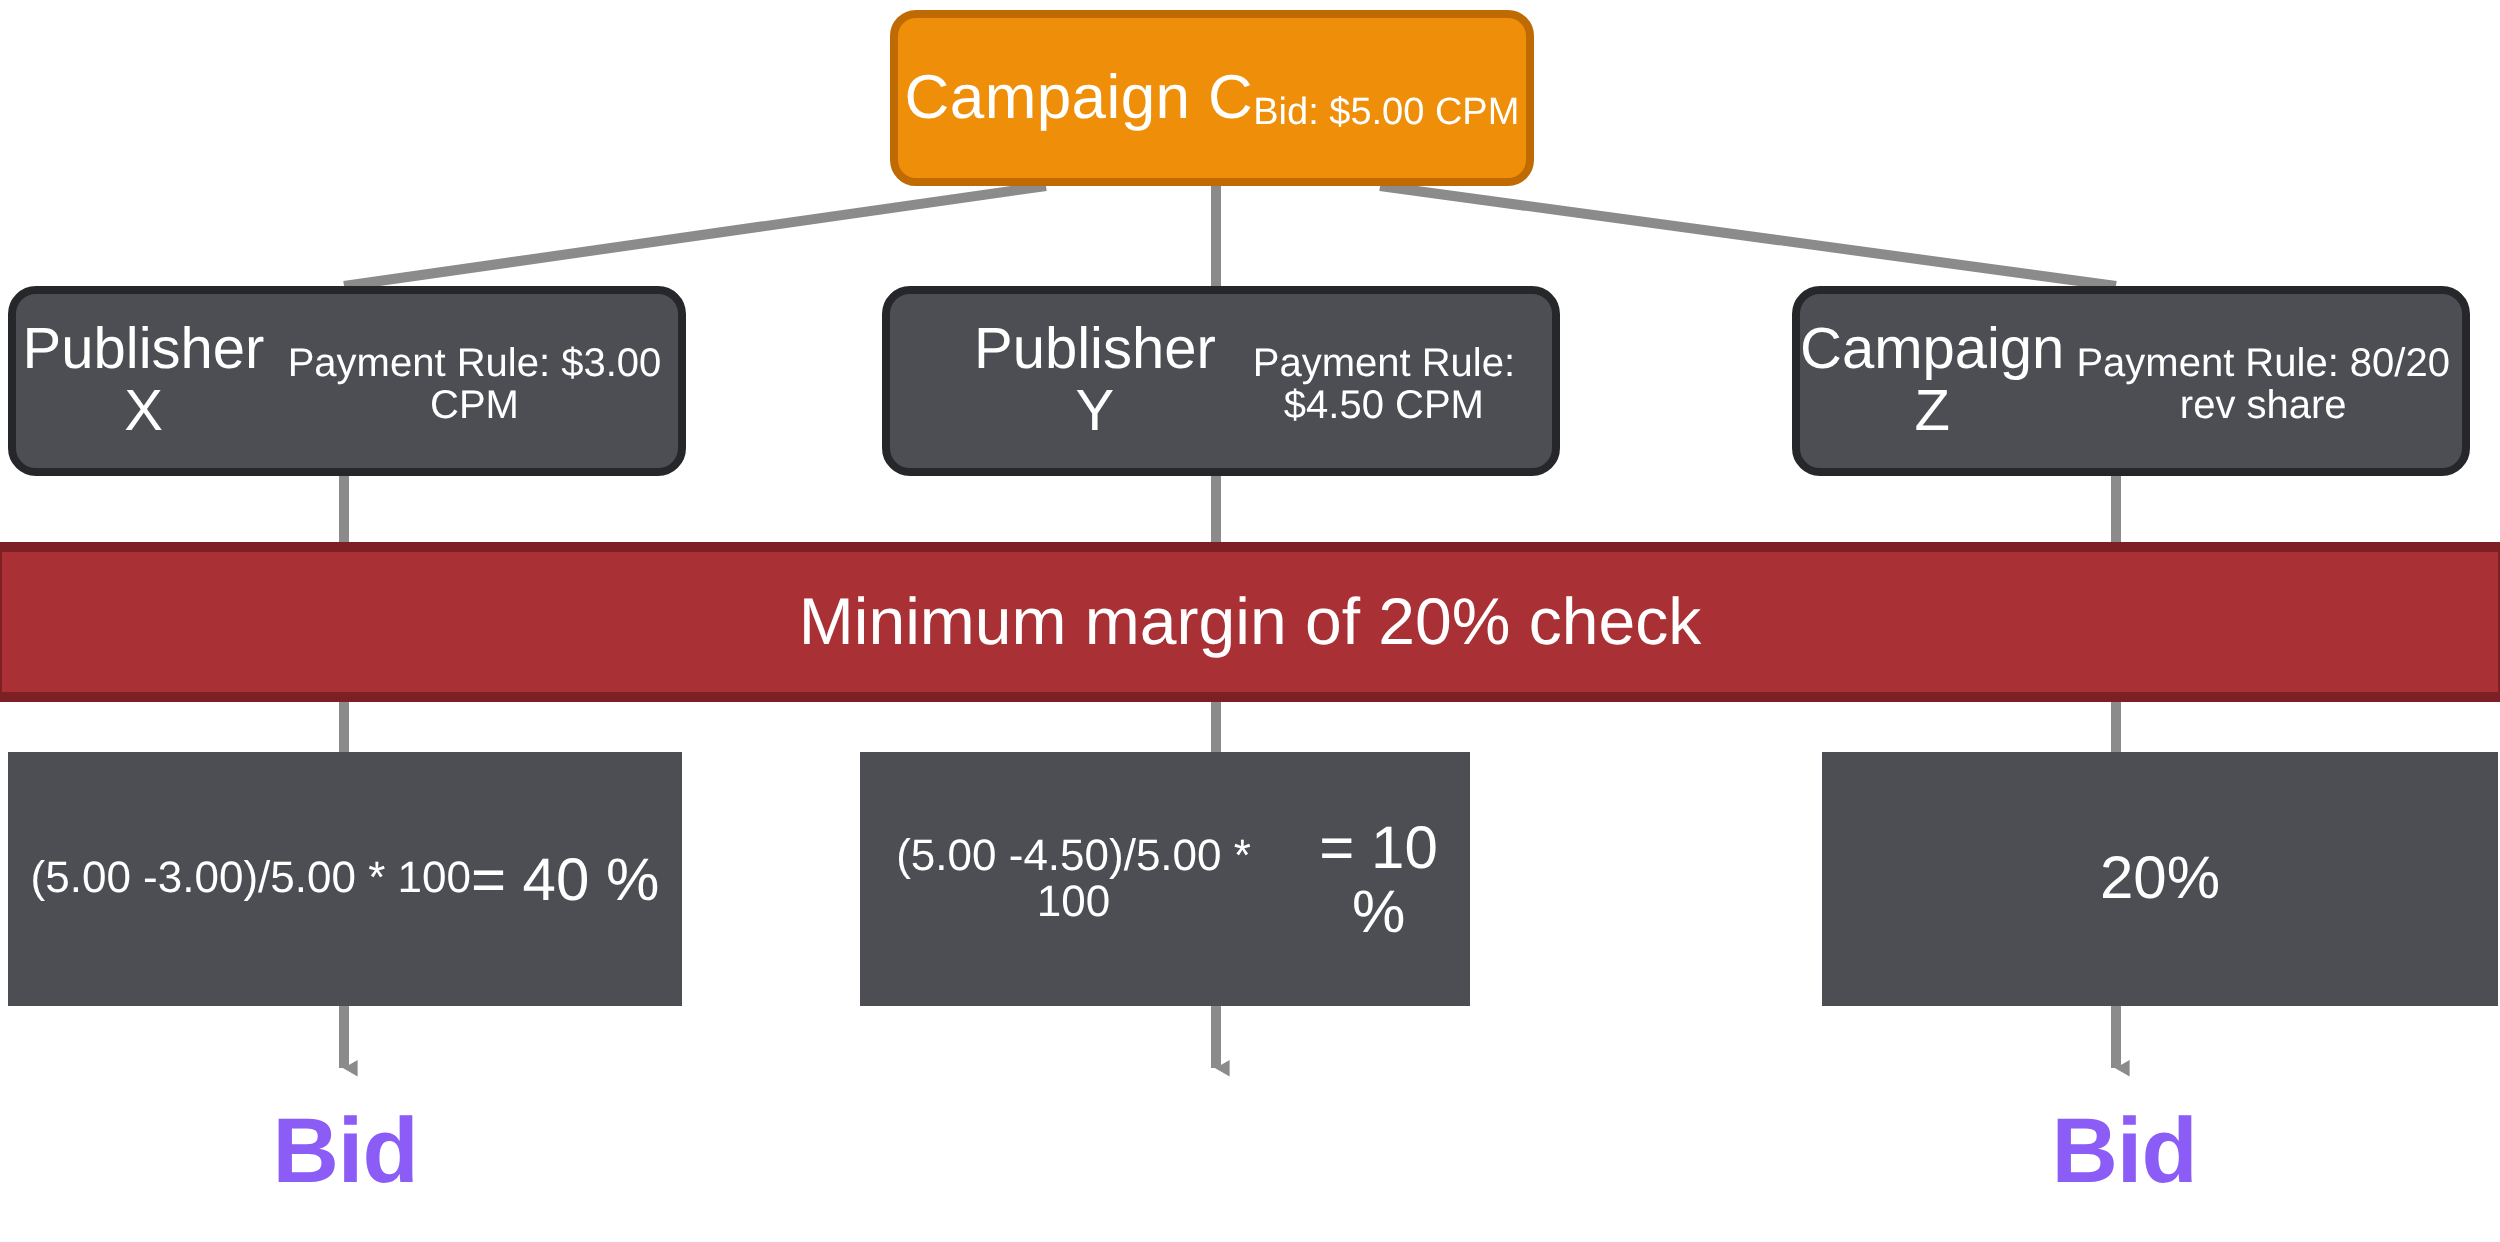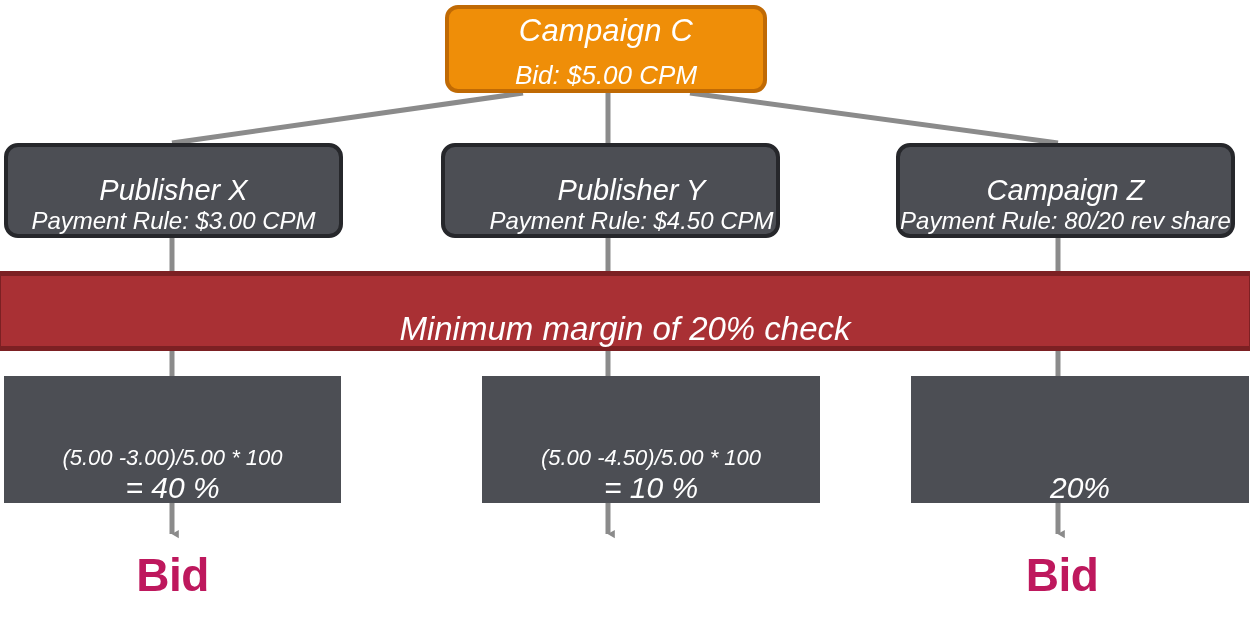--- a/index.html
+++ b/index.html
@@ -25,61 +25,60 @@
     top: 0;
     width: 1250px;
     height: 621px;
     pointer-events: none;
   }
 
   .node {
     position: absolute;
     box-sizing: border-box;
     display: flex;
-    flex-direction: column;
+    flex-direction: row;
     align-items: center;
-    justify-content: flex-end;
+    justify-content: center;
     text-align: center;
     color: #ffffff;
     line-height: 1.04;
-    font-style: italic;
   }
 
   
   .node-campaign {
     left: 445px;
     top: 5px;
     width: 322px;
     height: 88px;
     background: #ef8e08;
     border: 4px solid #c06a04;
     border-radius: 13px;
   }
   .node-campaign .title {
     font-size: 31px;
     letter-spacing: .2px;
   }
   .node-campaign .sub {
-    font-size: 26px;
+    font-size: 19px;
     margin-top: 15px;
   }
 
   
   .node-pub {
     top: 143px;
     height: 95px;
     background: #4c4e54;
     border: 4px solid #26272b;
     border-radius: 14px;
   }
   .node-pub .title {
     font-size: 29px;
   }
   .node-pub .sub {
-    font-size: 24px;
+    font-size: 20px;
     margin-top: 4px;
   }
   #pub-x { left: 4px;   width: 339px; }
   #pub-y { left: 441px; width: 339px; padding-left: 42px; }
   #pub-z { left: 896px; width: 339px; }
 
   
   .node-check {
     left: -4px;
     top: 271px;
@@ -94,39 +93,39 @@
   }
 
   
   .node-calc {
     top: 376px;
     height: 127px;
     background: #4c4e54;
     border-radius: 0;
   }
   #calc-x { left: 4px;   width: 337px; }
-  #calc-y { left: 482px; width: 338px; }
+  #calc-y { left: 430px; width: 305px; }
   #calc-z { left: 911px; width: 338px; }
   .node-calc .expr {
     font-size: 22px;
   }
   .node-calc .result {
     font-size: 30px;
     margin-top: 2px;
   }
   .node-calc .single {
     font-size: 30px;
   }
 
   
   .outcome {
     position: absolute;
     top: 552px;
     text-align: center;
-    color: #be185d;
+    color: #8b5cf6;
     font-size: 46px;
     font-weight: bold;
     letter-spacing: -0.5px;
     line-height: 1;
   }
   #out-x { left: 4px;   width: 337px; }
   #out-y { left: 457px; width: 338px; }
   #out-z { left: 893px; width: 338px; }
 </style>
 </head>

